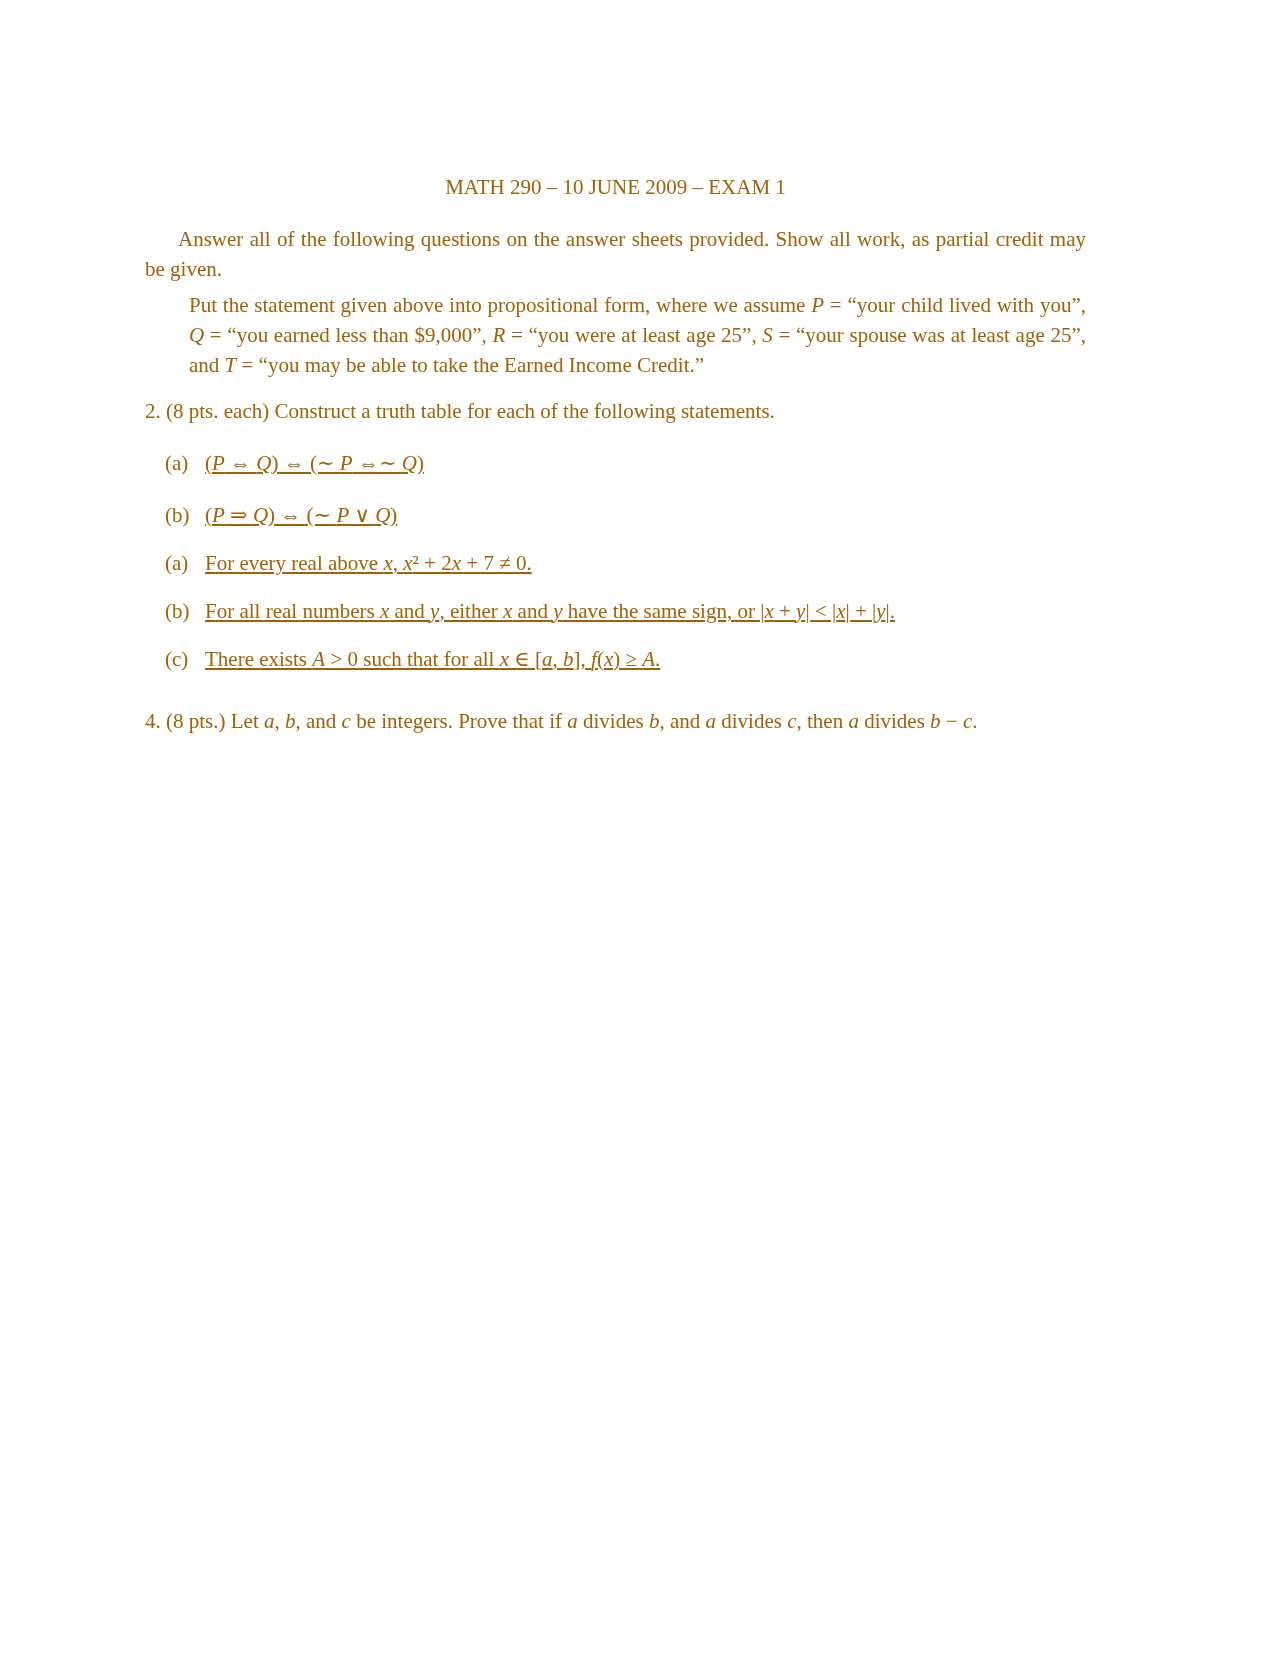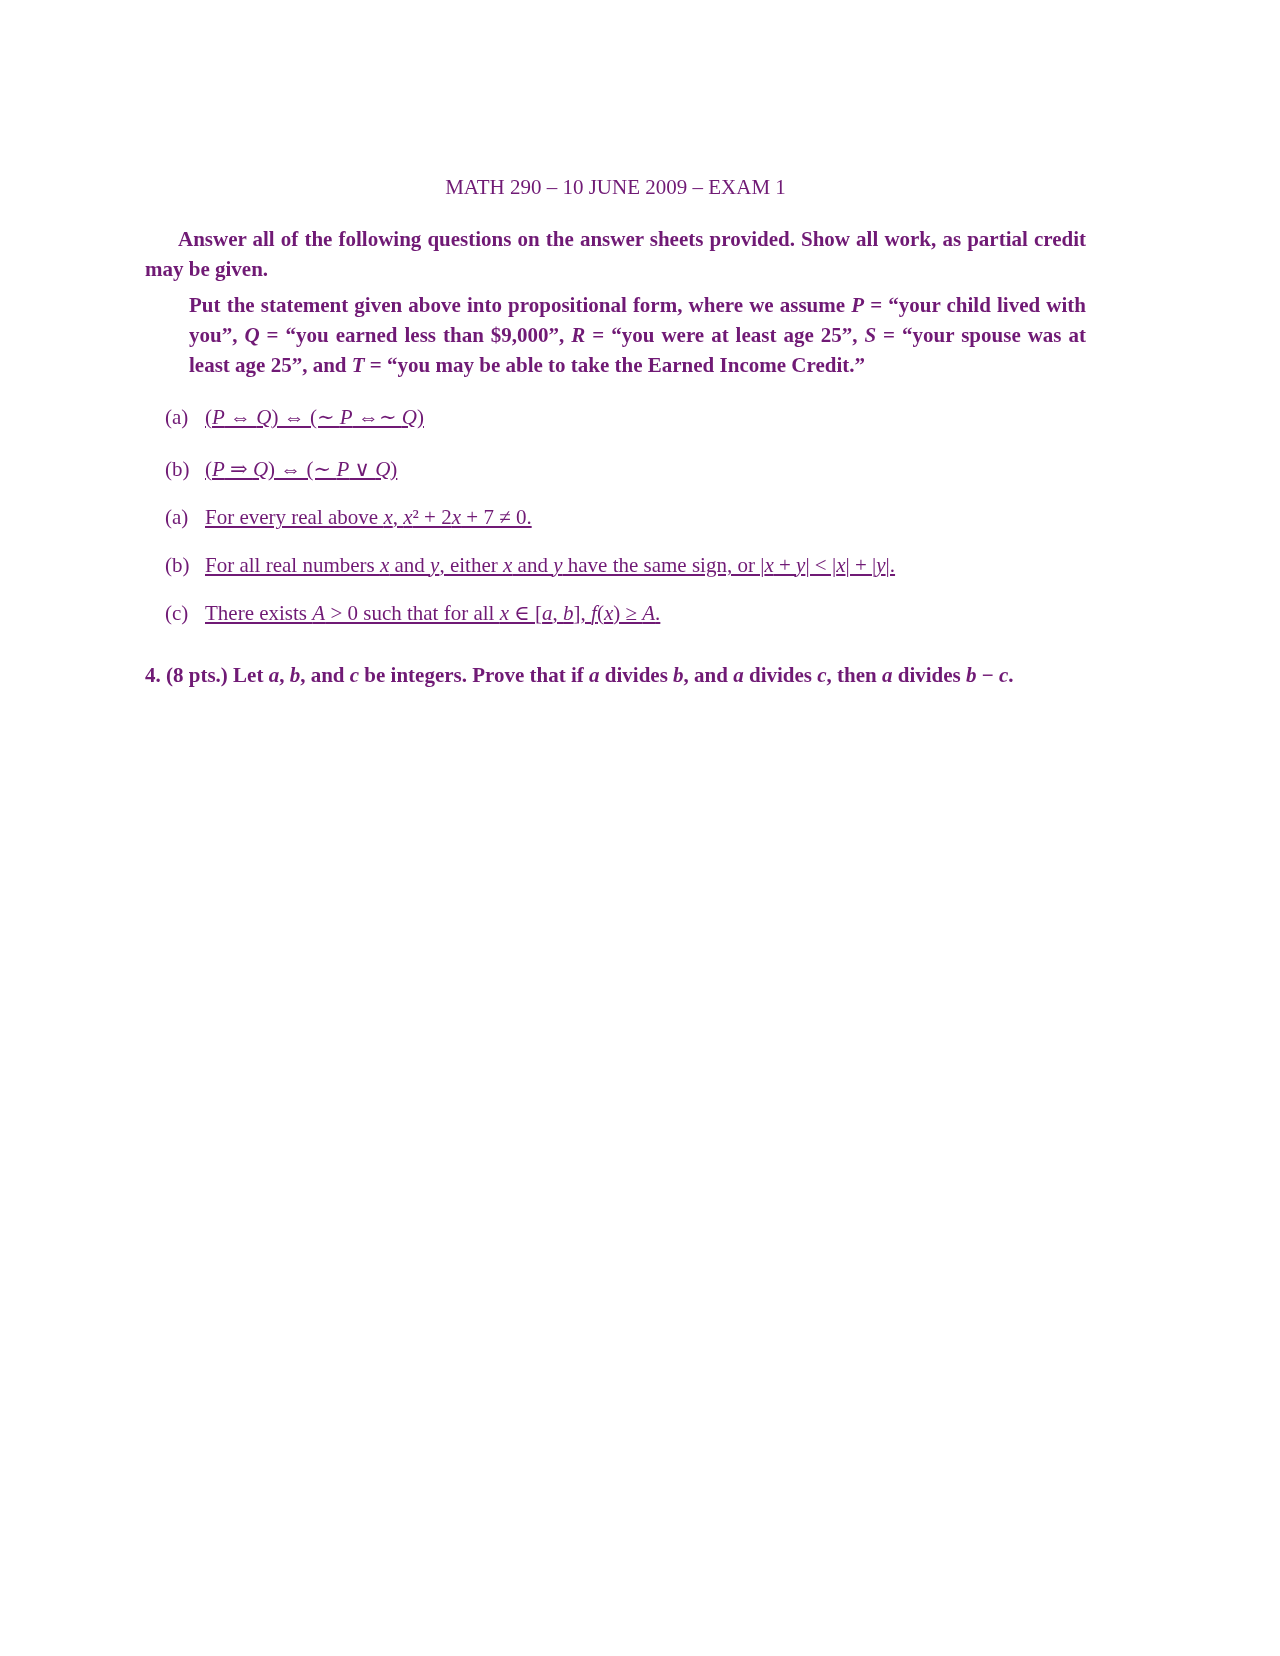--- a/index.html
+++ b/index.html
@@ -5,40 +5,39 @@
   html, body {
     margin: 0;
     padding: 0;
     background: #ffffff;
   }
   .page {
     position: relative;
     width: 1280px;
     height: 1656px;
     background: #ffffff;
-    color: #701a75;
+    color: #a16207;
     font-family: "Liberation Serif", "DejaVu Serif", serif;
     font-size: 21px;
     line-height: 30px;
     overflow: hidden;
   }
   .content {
     position: absolute;
     left: 145px;
     top: 172px;
     width: 941px;
   }
   .title {
     text-align: center;
     margin: 0 0 22px 0;
   }
   .para {
     margin: 0;
     text-align: justify;
-    font-weight: bold;
   }
   .indent { text-indent: 33px; }
   .m-q1 { margin-top: 36px; }
   .m-follow { margin-top: 6px; margin-left: 44px; }
   .m-q2 { margin-top: 16px; }
   .m-q3 { margin-top: 28px; }
   .m-q4 { margin-top: 32px; }
   .item {
     display: flex;
     padding-left: 20px;
@@ -61,20 +60,21 @@
 <div class="page">
   <div class="content">
 
     <div class="title">MATH 290 – 10 JUNE 2009 – EXAM 1</div>
 
     <p class="para indent"><span>Answer all of the following questions on the answer sheets provided.  Show all work, as partial credit may be given.</span></p>
 
 
     <p class="para m-follow"><span>Put the statement given above into propositional form, where we assume </span><span class="it">P</span><span> = “your child lived with you”, </span><span class="it">Q</span><span> = “you earned less than $9,000”, </span><span class="it">R</span><span> = “you were at least age 25”, </span><span class="it">S</span><span> = “your spouse was at least age 25”, and </span><span class="it">T</span><span> = “you may be able to take the Earned Income Credit.”</span></p>
 
+    <p class="para m-q2"><span>2. (8 pts. each) Construct a truth table for each of the following statements.</span></p>
 
     <div class="item">
       <span class="item-label">(a)</span>
       <span class="item-body"><span>(</span><span class="it">P</span><span> ⇔ </span><span class="it">Q</span><span>) ⇔ (∼ </span><span class="it">P</span><span> ⇔∼ </span><span class="it">Q</span><span>)</span></span>
     </div>
 
     <div class="item">
       <span class="item-label">(b)</span>
       <span class="item-body"><span>(</span><span class="it">P</span><span> ⇒ </span><span class="it">Q</span><span>) ⇔ (∼ </span><span class="it">P</span><span> ∨ </span><span class="it">Q</span><span>)</span></span>
     </div>

